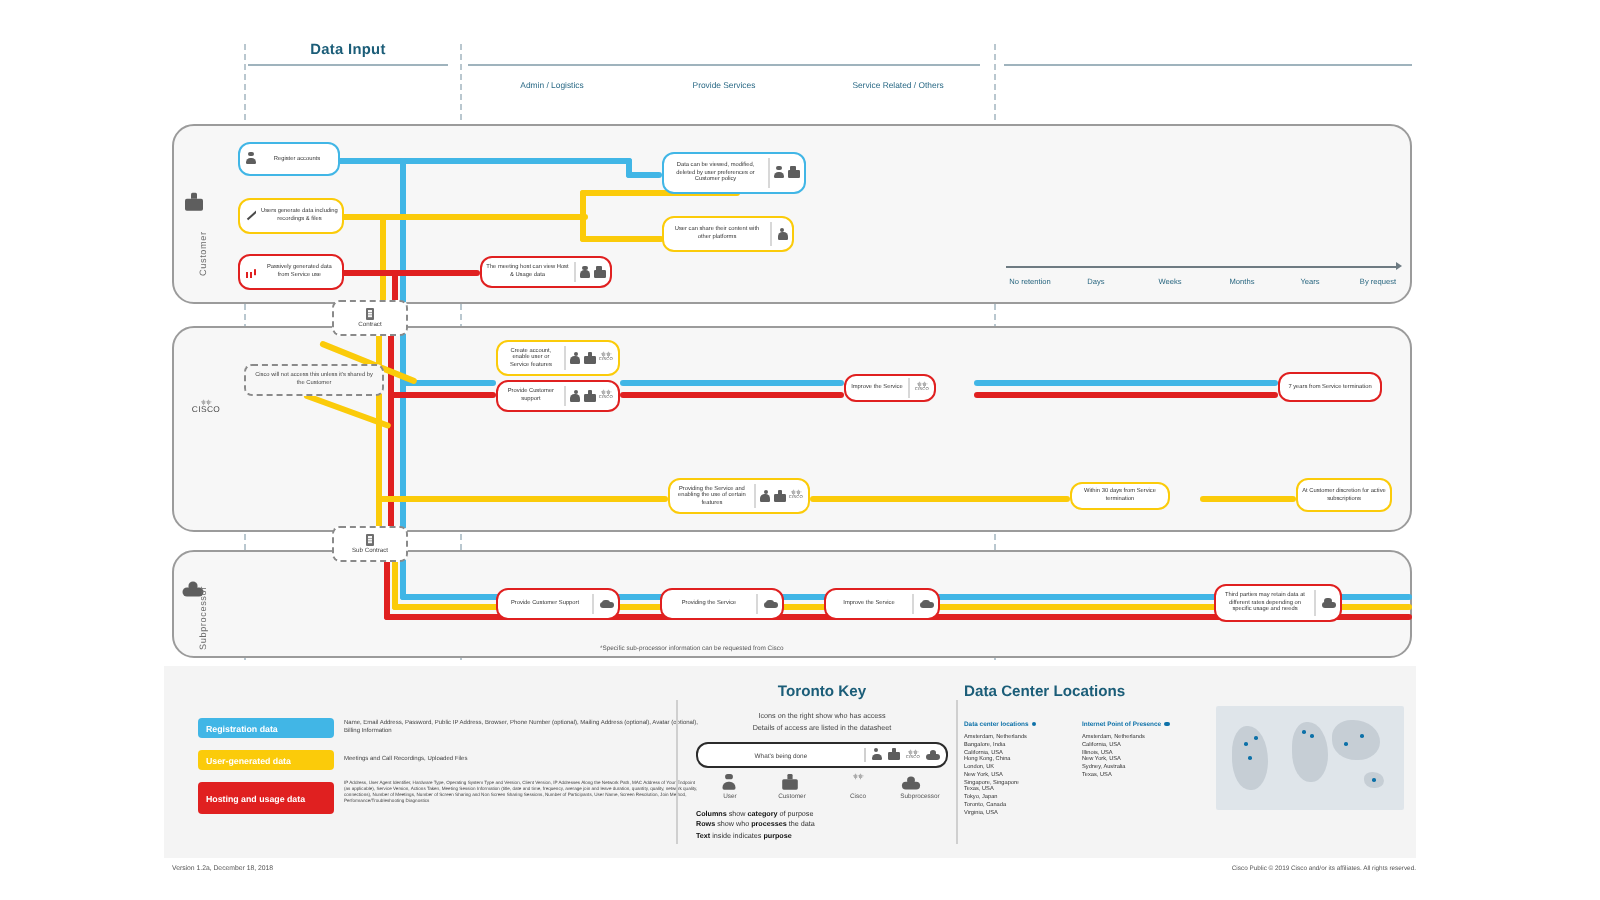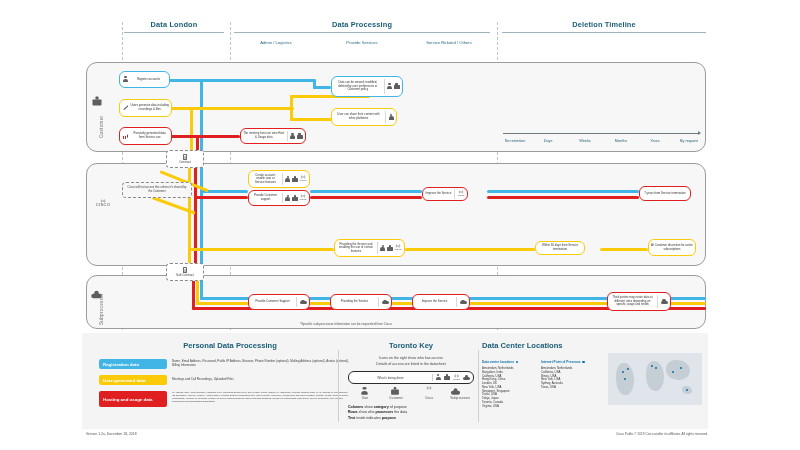--- a/index.html
+++ b/index.html
@@ -158,27 +158,25 @@
   .footer-r { position:absolute; right:92px; top:432px; color:#555; font-size:3.2px; }
 
   .sidebar-left { position:absolute; left:0; top:0; width:82px; height:450px; background:#fff; }
   .sidebar-right { position:absolute; right:0; top:0; width:90px; height:450px; background:#fff; }
 </style>
 </head>
 <body>
 
 <div id="page">
 
-  <div class="col-title" style="left:120px; top:20px; width:108px;">Data London</div>
+  <div class="col-title" style="left:120px; top:20px; width:108px;">Data Input</div>
   <div class="col-rule" style="left:124px; top:32px; width:100px;"></div>
 
-  <div class="col-title" style="left:232px; top:20px; width:260px;">Data Processing</div>
   <div class="col-rule" style="left:234px; top:32px; width:256px;"></div>
 
-  <div class="col-title" style="left:500px; top:20px; width:208px;">Deletion Timeline</div>
   <div class="col-rule" style="left:502px; top:32px; width:204px;"></div>
 
   <div class="sub-title" style="left:238px; top:40px; width:76px;">Admin / Logistics</div>
   <div class="sub-title" style="left:323px; top:40px; width:78px;">Provide Services</div>
   <div class="sub-title" style="left:408px; top:40px; width:82px;">Service Related / Others</div>
 
   <div class="vdash" style="left:122px; top:22px; height:308px;"></div>
   <div class="vdash" style="left:230px; top:22px; height:308px;"></div>
   <div class="vdash" style="left:497px; top:22px; height:308px;"></div>
 
@@ -363,21 +361,20 @@
     <span class="box-text">Third parties may retain data at different rates depending on specific usage and needs</span>
     <span class="box-icons">
       <span class="ic ic-cloud"></span>
     </span>
   </div>
 
   <div class="footnote" style="left:300px; top:322px;">*Specific sub-processor information can be requested from Cisco</div>
 
   <div class="legend-panel"></div>
 
-  <div class="legend-title" style="left:140px; top:341px; width:180px; text-align:center;">Personal Data Processing</div>
 
   <div class="chip" style="left:99px; top:359px; width:68px; height:10px; background:#41b6e6;">
     <span>Registration data</span>
   </div>
   <div class="chip-desc" style="left:172px; top:360px; width:178px;">Name, Email Address, Password, Public IP Address, Browser, Phone Number (optional), Mailing Address (optional), Avatar (optional), Billing Information</div>
 
   <div class="chip" style="left:99px; top:375px; width:68px; height:10px; background:#fbcb0a;">
     <span>User-generated data</span>
   </div>
   <div class="chip-desc" style="left:172px; top:378px; width:178px;">Meetings and Call Recordings, Uploaded Files</div>

